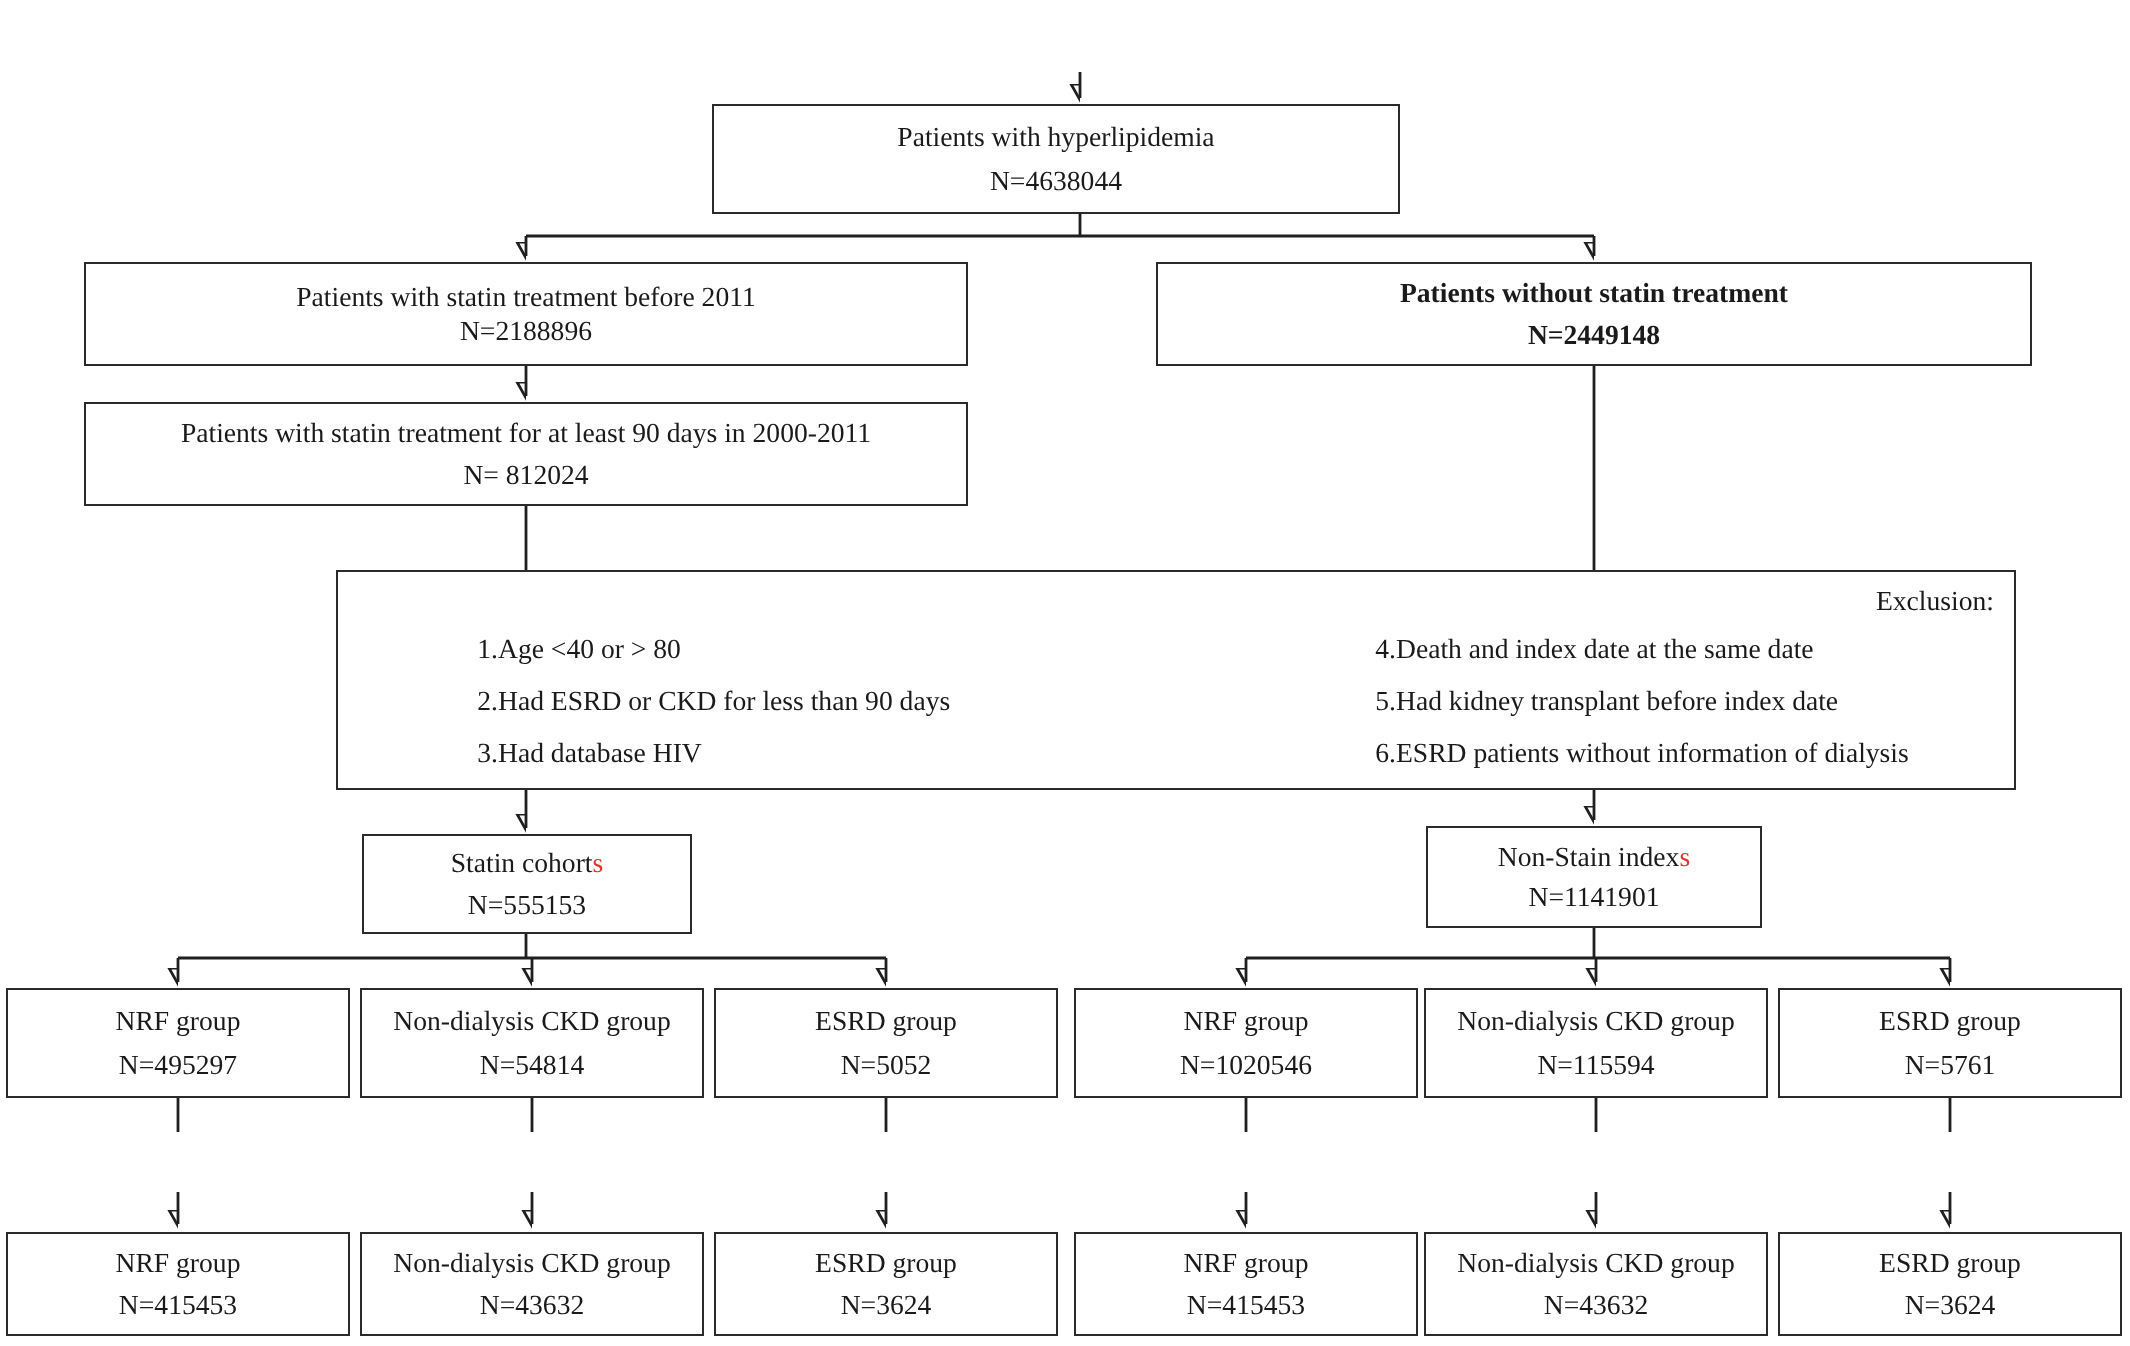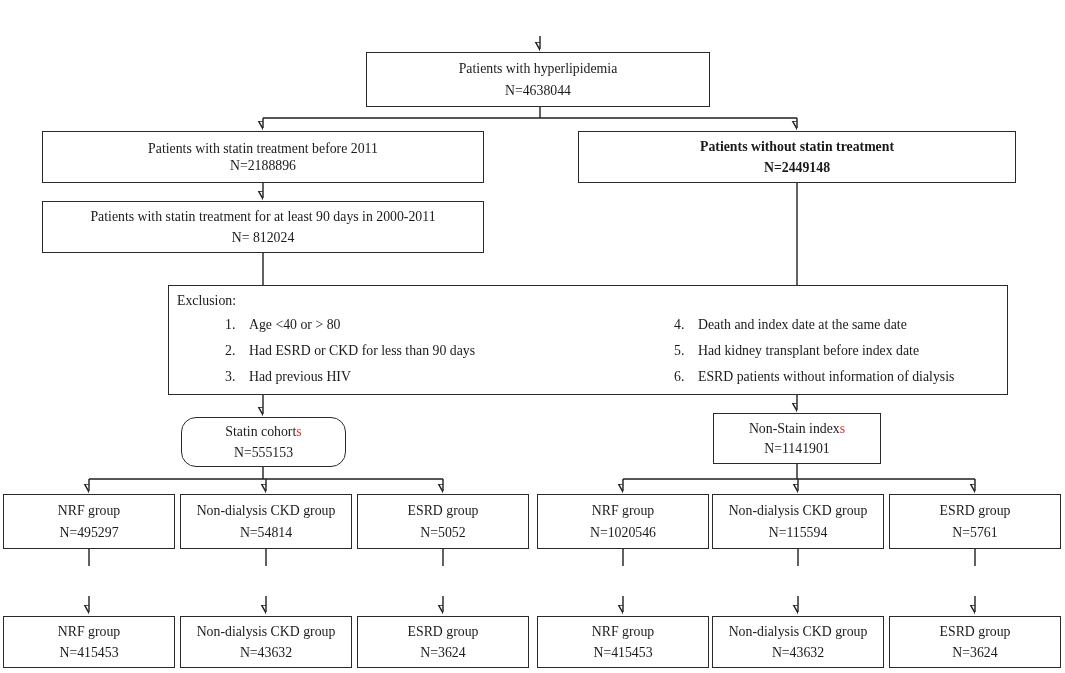--- a/index.html
+++ b/index.html
@@ -36,21 +36,21 @@
   }
   #connector-layer path, #connector-layer line {
     stroke: #1f1f1f;
     stroke-width: 1.4;
     fill: none;
   }
   
   #exclusion-box {
     justify-content: flex-start;
     align-items: stretch;
-    text-align: left;
+    text-align: right;
     padding: 6px 10px 4px 8px;
   }
   .exc-title { font-size: 13.8px; margin-bottom: 2px; }
   .exc-grid {
     display: grid;
     grid-template-columns: 440px 1fr;
     grid-template-rows: repeat(3, 1fr);
     grid-auto-flow: column;
     flex: 1;
   }
@@ -114,21 +114,21 @@
     <path d="M975,549 V566"></path>
     <path d="M89,596 V612" marker-end="url(#arrow)"></path>
     <path d="M266,596 V612" marker-end="url(#arrow)"></path>
     <path d="M443,596 V612" marker-end="url(#arrow)"></path>
     <path d="M623,596 V612" marker-end="url(#arrow)"></path>
     <path d="M798,596 V612" marker-end="url(#arrow)"></path>
     <path d="M975,596 V612" marker-end="url(#arrow)"></path>
   </svg>
 
 
-  <div class="box" style="left:366px; top:52px; width:344px; height:55px;">
+  <div class="box" style="left:356px; top:52px; width:344px; height:55px;">
     <div class="line">Patients with hyperlipidemia</div>
     <div class="line">N=4638044</div>
   </div>
 
   <div class="box" style="left:42px; top:131px; width:442px; height:52px;justify-content:center;">
     <div class="line">Patients with statin treatment before 2011</div>
     <div class="line">N=2188896</div>
   </div>
 
   <div class="box" style="left:578px; top:131px; width:438px; height:52px;font-weight:bold;">
@@ -147,38 +147,38 @@
       <div class="exc-item exc-col-left">
         <span class="num">1.</span>
         <span>Age &lt;40 or &gt; 80</span>
       </div>
       <div class="exc-item exc-col-left">
         <span class="num">2.</span>
         <span>Had ESRD or CKD for less than 90 days</span>
       </div>
       <div class="exc-item exc-col-left">
         <span class="num">3.</span>
-        <span>Had previous HIV</span>
+        <span>Had database HIV</span>
       </div>
       <div class="exc-item exc-col-right">
         <span class="num">4.</span>
         <span>Death and index date at the same date</span>
       </div>
       <div class="exc-item exc-col-right">
         <span class="num">5.</span>
         <span>Had kidney transplant before index date</span>
       </div>
       <div class="exc-item exc-col-right">
         <span class="num">6.</span>
         <span>ESRD patients without information of dialysis</span>
       </div>
     </div>
   </div>
 
-  <div class="box" style="left:181px; top:417px; width:165px; height:50px;border-radius:15px;">
+  <div class="box" style="left:181px; top:417px; width:165px; height:50px;">
     <div class="line"><span>Statin cohort</span><span class="red">s</span></div>
     <div class="line">N=555153</div>
   </div>
 
   <div class="box" style="left:713px; top:413px; width:168px; height:51px;">
     <div class="line"><span>Non-Stain index</span><span class="red">s</span></div>
     <div class="line">N=1141901</div>
   </div>
 
   <div class="box" style="left:3px;   top:494px; width:172px; height:55px;">

